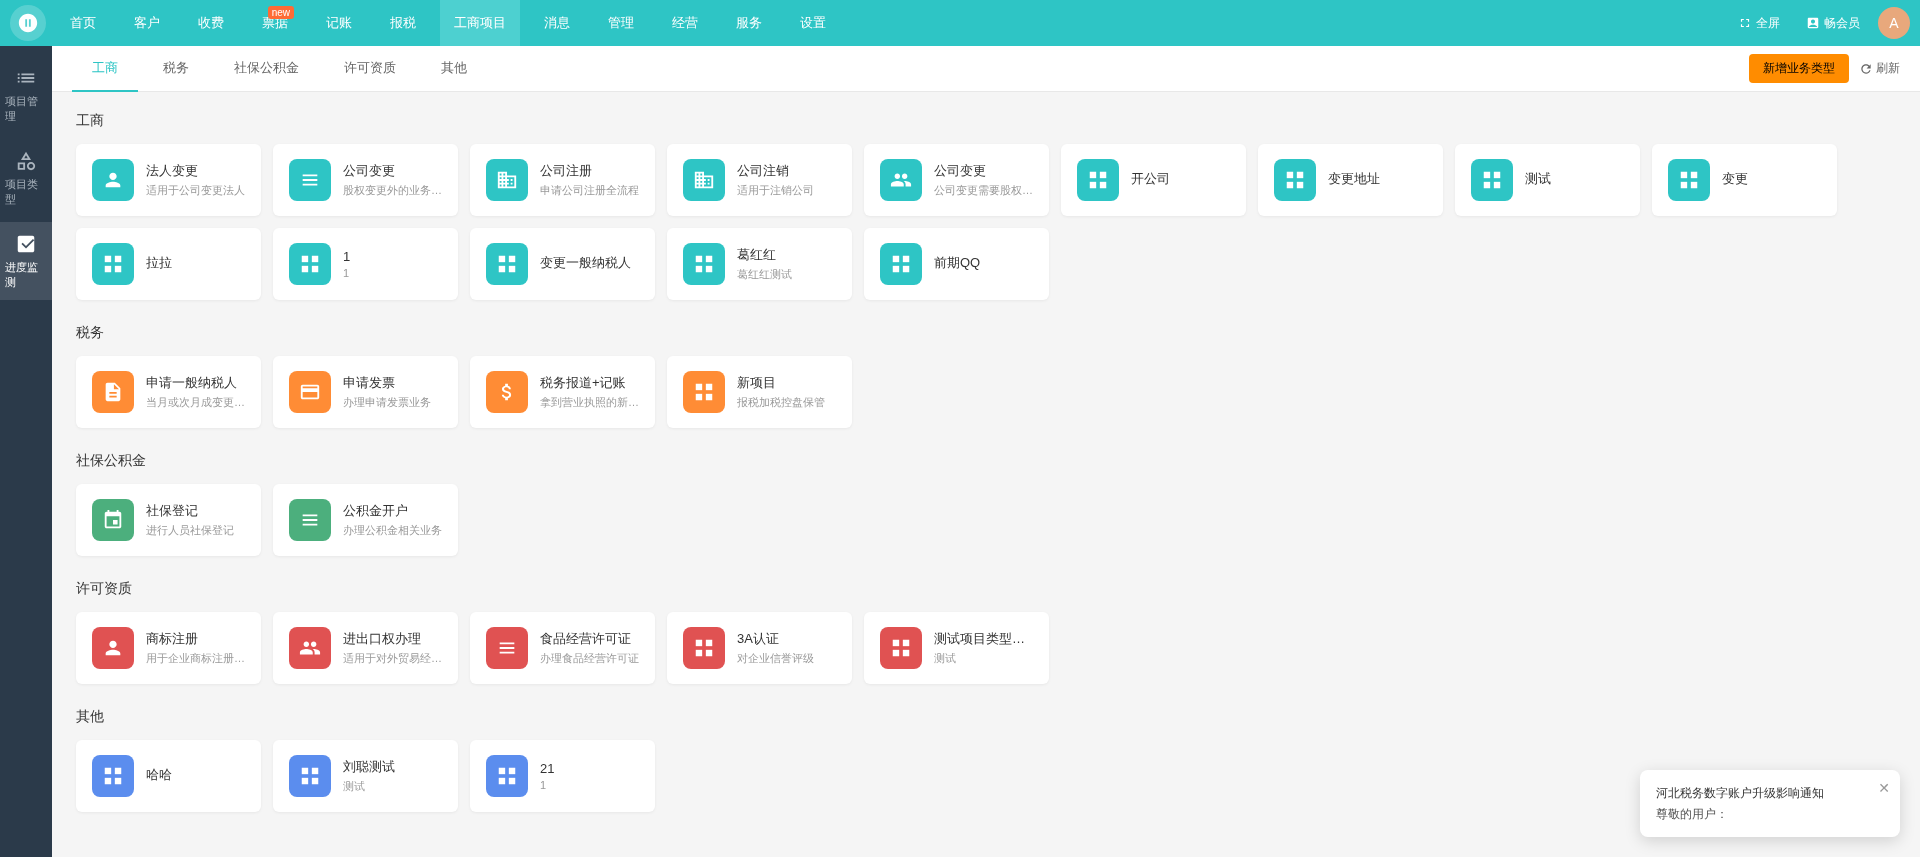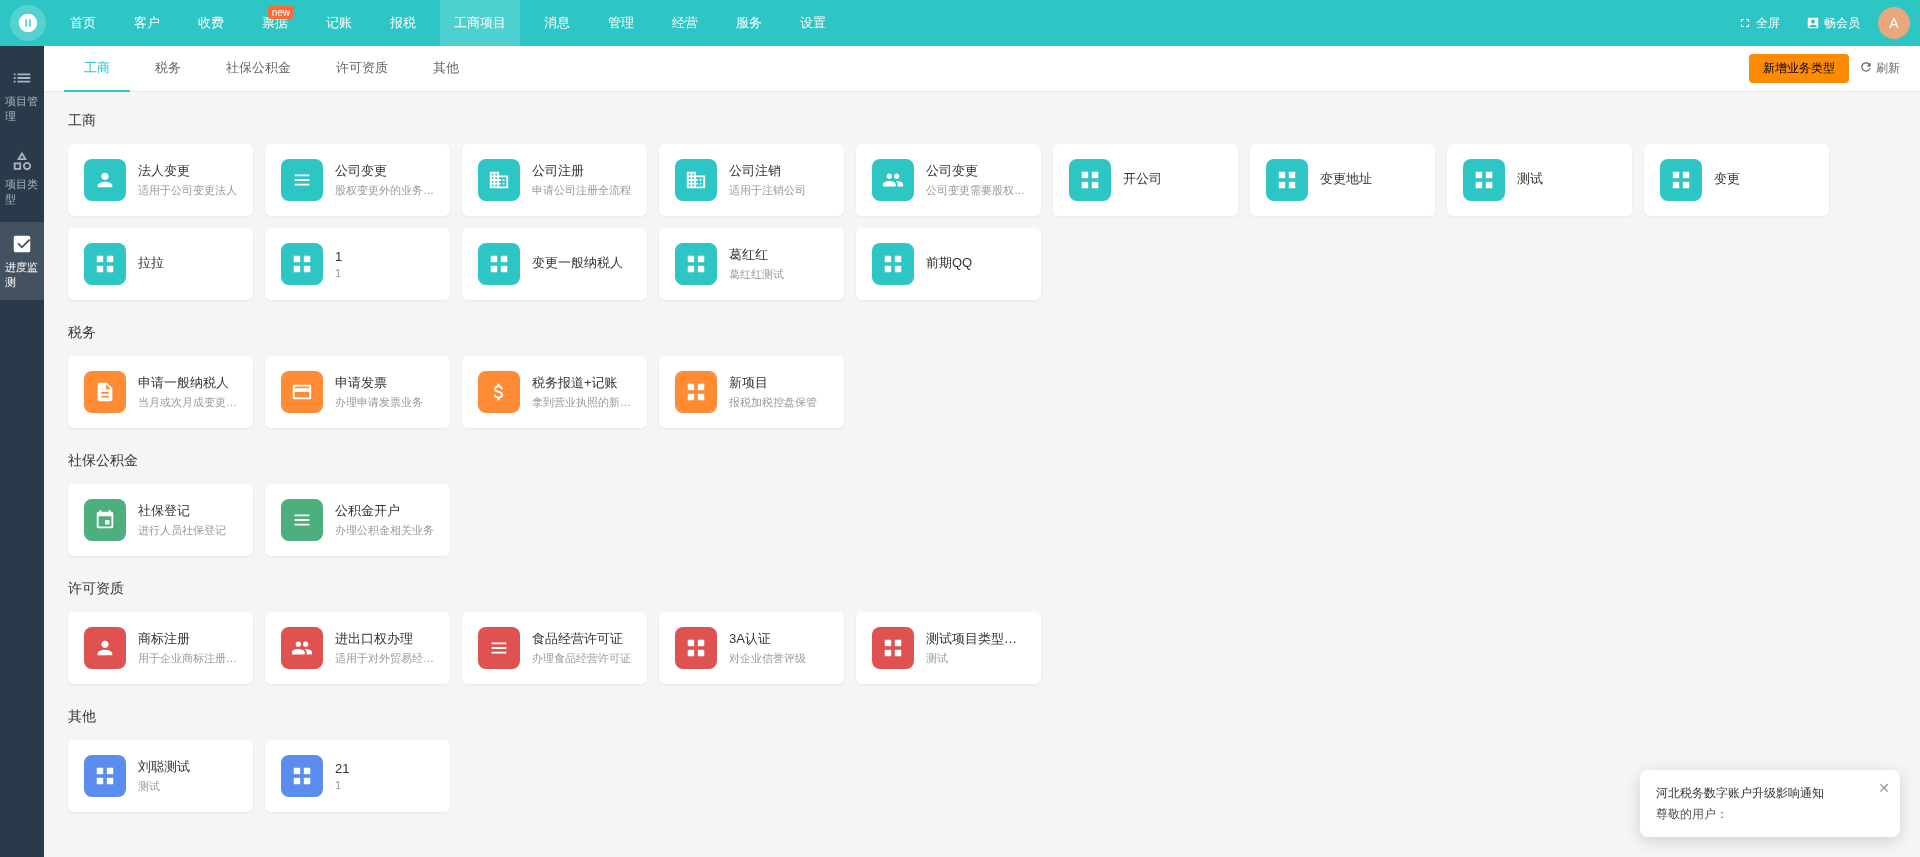--- a/index.html
+++ b/index.html
@@ -63,21 +63,21 @@
       display: flex; align-items: center; justify-content: center;
       color: white; font-size: 14px;
       cursor: pointer;
     }
 
     
     .layout { display: flex; flex: 1; overflow: hidden; }
 
     
     .sidebar {
-      width: 44px;
+      width: 52px;
       background: #2b3a4a;
       display: flex;
       flex-direction: column;
       align-items: flex-end;
       padding-top: 10px;
       flex-shrink: 0;
       gap: 5px;
     }
     .sidebar-item {
       width: 100%;
@@ -127,21 +127,21 @@
       border-radius: 4px;
       cursor: pointer;
       font-size: 12px;
     }
     .btn-refresh {
       background: none;
       border: none;
       color: #666;
       cursor: pointer;
       font-size: 12px;
-      display: flex; align-items: flex-start; gap: 3px;
+      display: flex; align-items: center; gap: 3px;
     }
 
     
     .content-area {
       flex: 1;
       overflow-y: auto;
       padding: 20px 24px;
       background: #f5f5f5;
     }
 
@@ -691,20 +691,34 @@
             </div>
           </div>
 
         </div>
       </div>
 
       <div class="section">
         <div class="section-title">其他</div>
         <div class="card-grid">
 
+          <div class="service-card">
+            <div class="card-icon blue">
+              <svg width="22" height="22" viewBox="0 0 24 24" fill="white">
+                  <rect x="3" y="3" width="7" height="7"></rect>
+                  <rect x="14" y="3" width="7" height="7"></rect>
+                  <rect x="14" y="14" width="7" height="7"></rect>
+                  <rect x="3" y="14" width="7" height="7"></rect>
+                </svg>
+            </div>
+            <div class="card-info">
+              <div class="card-name">哈哈</div>
+              <div class="card-desc"></div>
+            </div>
+          </div>
 
           <div class="service-card">
             <div class="card-icon blue">
               <svg width="22" height="22" viewBox="0 0 24 24" fill="white">
                   <rect x="3" y="3" width="7" height="7"></rect>
                   <rect x="14" y="3" width="7" height="7"></rect>
                   <rect x="14" y="14" width="7" height="7"></rect>
                   <rect x="3" y="14" width="7" height="7"></rect>
                 </svg>
             </div>

